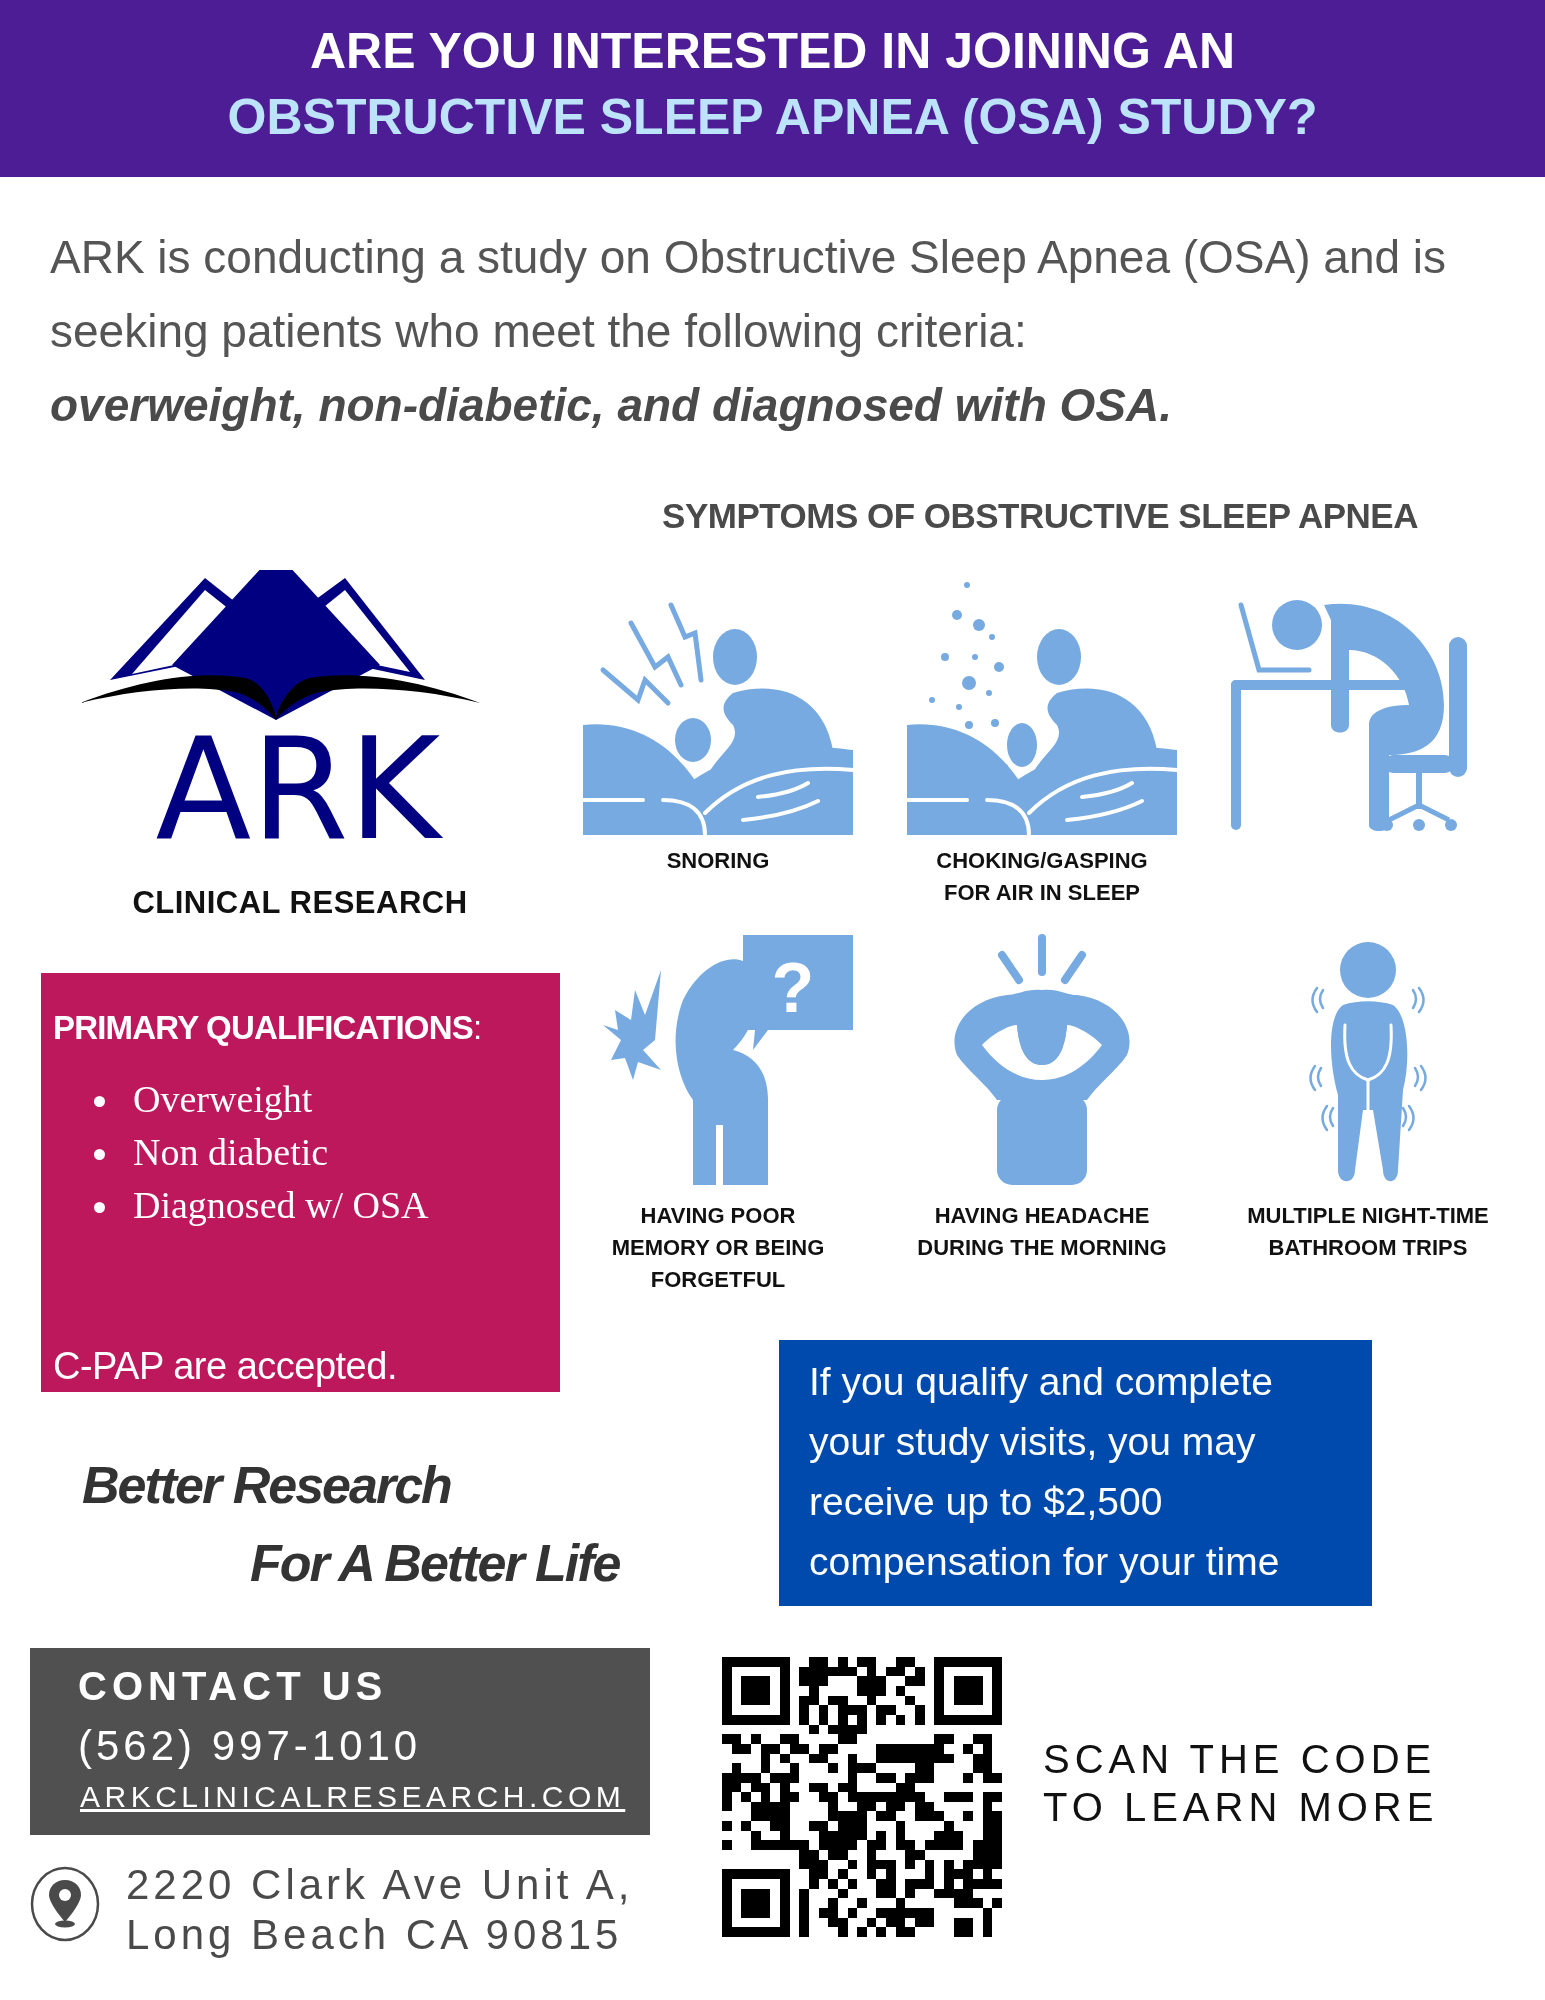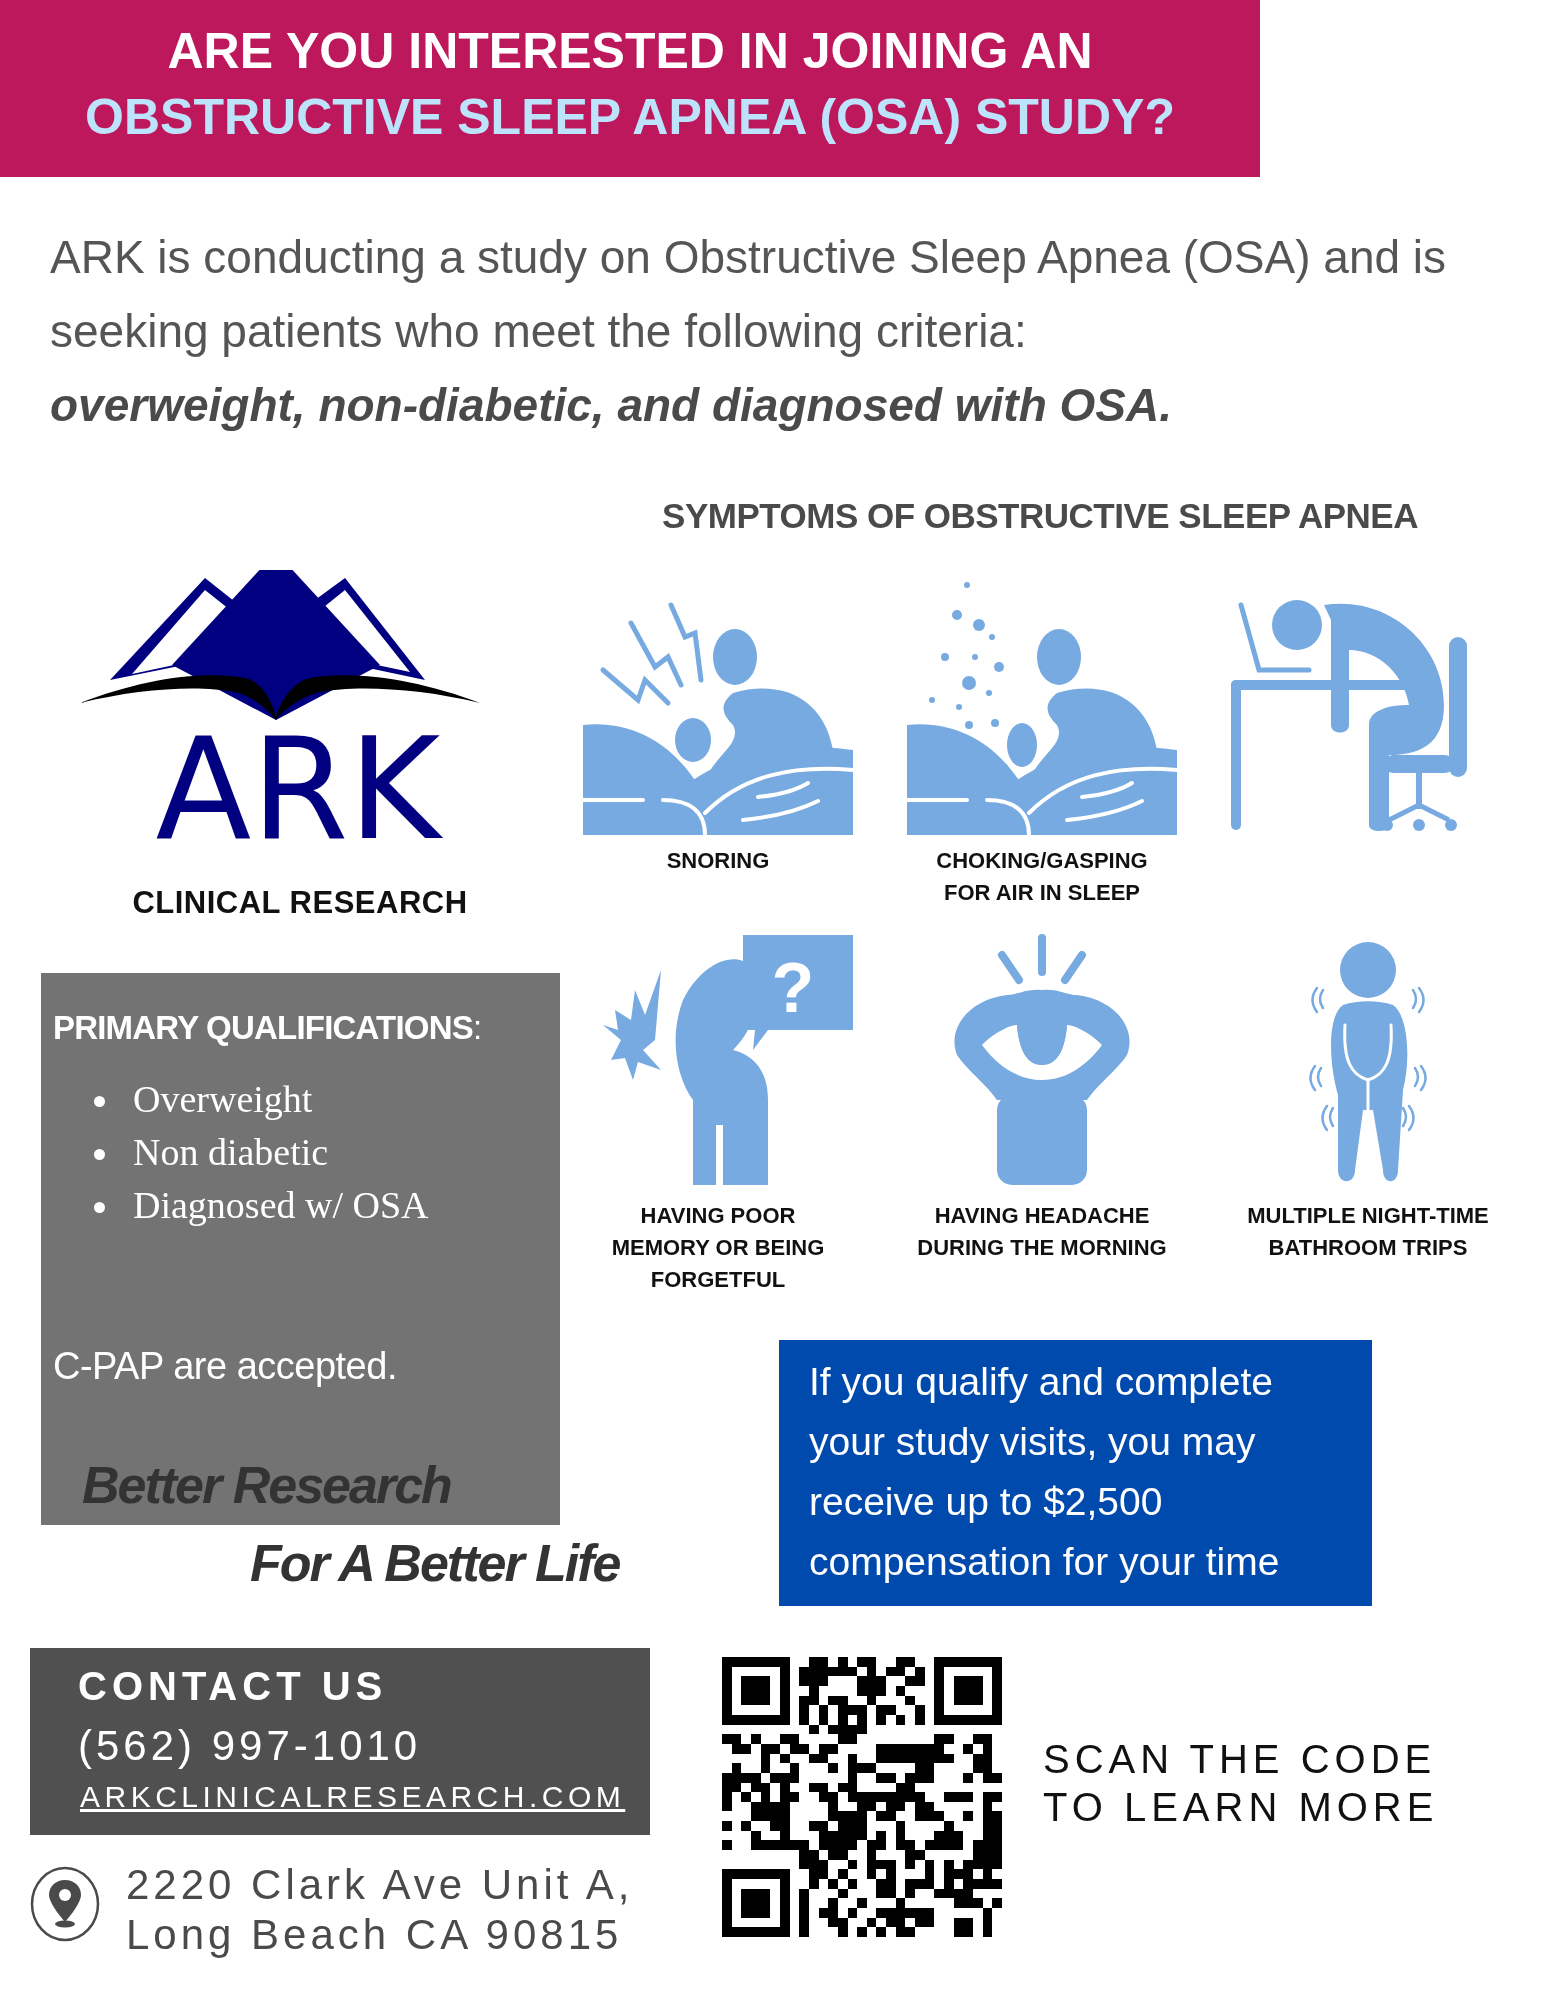--- a/index.html
+++ b/index.html
@@ -1,41 +1,41 @@
 <!DOCTYPE html>
 <html><head>
 <meta charset="utf-8">
 <style>
   html, body { margin:0; padding:0; }
   body { width:1545px; height:2000px; position:relative; background:#ffffff; overflow:hidden;
          font-family:"Liberation Sans", sans-serif; }
   .abs { position:absolute; }
   
-  .banner { left:0; top:0; width:1260px; height:177px; background:#be185d; }
+  .banner { left:0; top:0; width:1545px; height:177px; background:#4c1d95; }
   .banner-line1 { position:absolute; left:0; width:100%; top:22px; text-align:center; color:#ffffff;
                   font-weight:bold; font-size:50px; letter-spacing:0px; }
   .banner-line2 { position:absolute; left:0; width:100%; top:88px; text-align:center; color:#bde3fb;
                   font-weight:bold; font-size:50px; }
   
   .intro { left:50px; top:220px; width:1470px; color:#555555; font-size:46px; line-height:74px; }
   .intro .em { font-weight:bold; font-style:italic; color:#4a4a4a; }
   
   .logo { left:80px; top:570px; width:430px; height:350px; }
   .logo-ark { position:absolute; left:58px; top:150px; width:320px; text-align:center; color:#000080;
               font-size:140px; line-height:140px; font-family:"DejaVu Sans", sans-serif; }
   .logo-sub { position:absolute; left:50px; top:315px; width:340px; text-align:center; color:#111;
               font-size:31px; font-weight:bold; letter-spacing:0.5px; }
   
   .sym-title { left:560px; top:496px; width:960px; text-align:center; color:#4a4a4a; font-weight:bold;
                font-size:35px; letter-spacing:-0.5px; }
   .sym-item { width:300px; text-align:center; }
   .sym-icon { width:270px; height:260px; display:block; margin:0 auto; }
   .sym-label { font-weight:bold; font-size:22px; line-height:32px; color:#111; margin-top:10px; }
   
-  .qual { left:41px; top:973px; width:519px; height:552px; background:#737373; color:#fff; }
+  .qual { left:41px; top:973px; width:519px; height:419px; background:#be185d; color:#fff; }
   .qual-title { position:absolute; left:12px; top:36px; font-weight:bold; font-size:33px; letter-spacing:-0.8px; }
   .qual-list { position:absolute; left:52px; top:100px; margin:0; padding:0 0 0 30px; font-size:38px; line-height:53px; }
   .qual-list li { padding-left:10px;font-family:Liberation Serif, serif; }
   .qual-note { position:absolute; left:12px; top:314px; font-size:38px; line-height:53px; letter-spacing:-0.5px; }
   
   .tagline1 { left:82px; top:1455px; font-weight:bold; font-style:italic; font-size:52px; color:#333; letter-spacing:-2px; }
   .tagline2 { left:250px; top:1533px; font-weight:bold; font-style:italic; font-size:52px; color:#333; letter-spacing:-2px; }
   
   .comp { left:779px; top:1340px; width:593px; height:266px; background:#004aad; color:#fff; }
   .comp-text { position:absolute; left:30px; top:12px; right:20px; font-size:39px; line-height:60px; }

